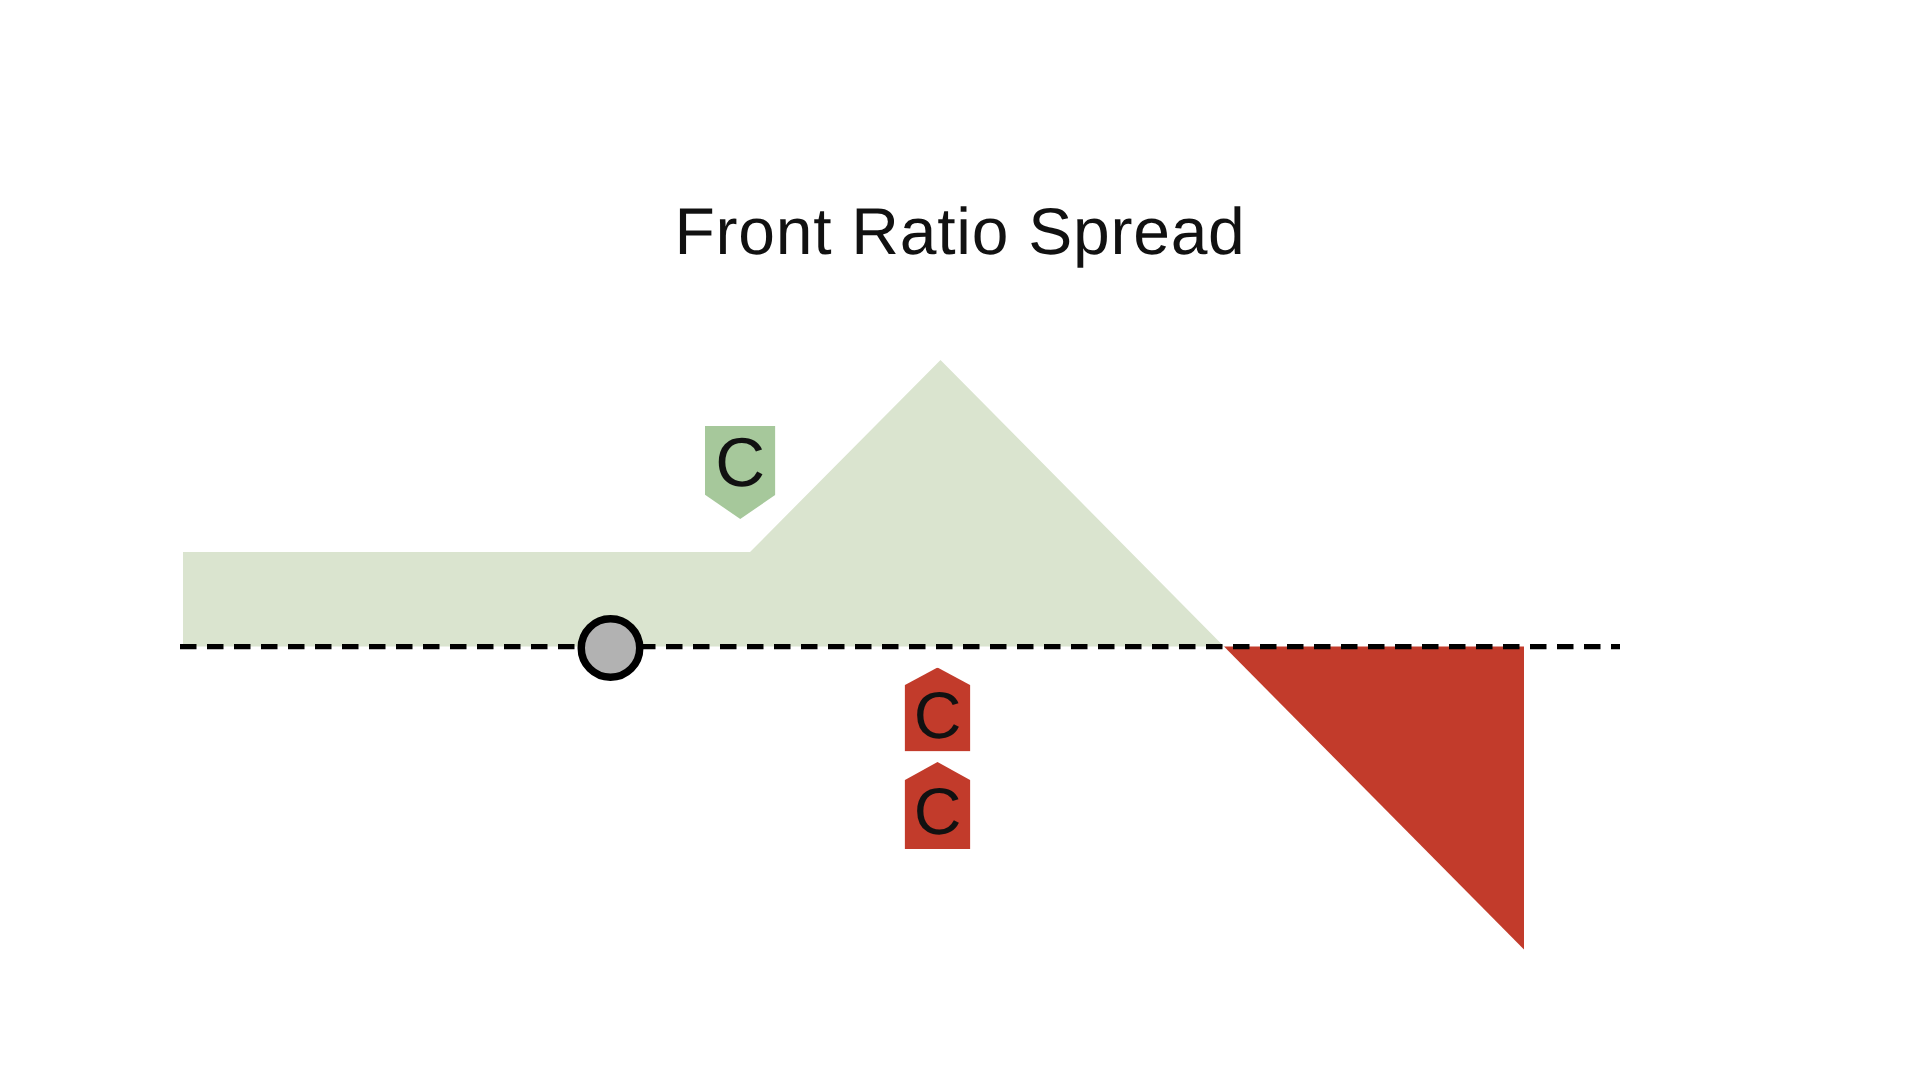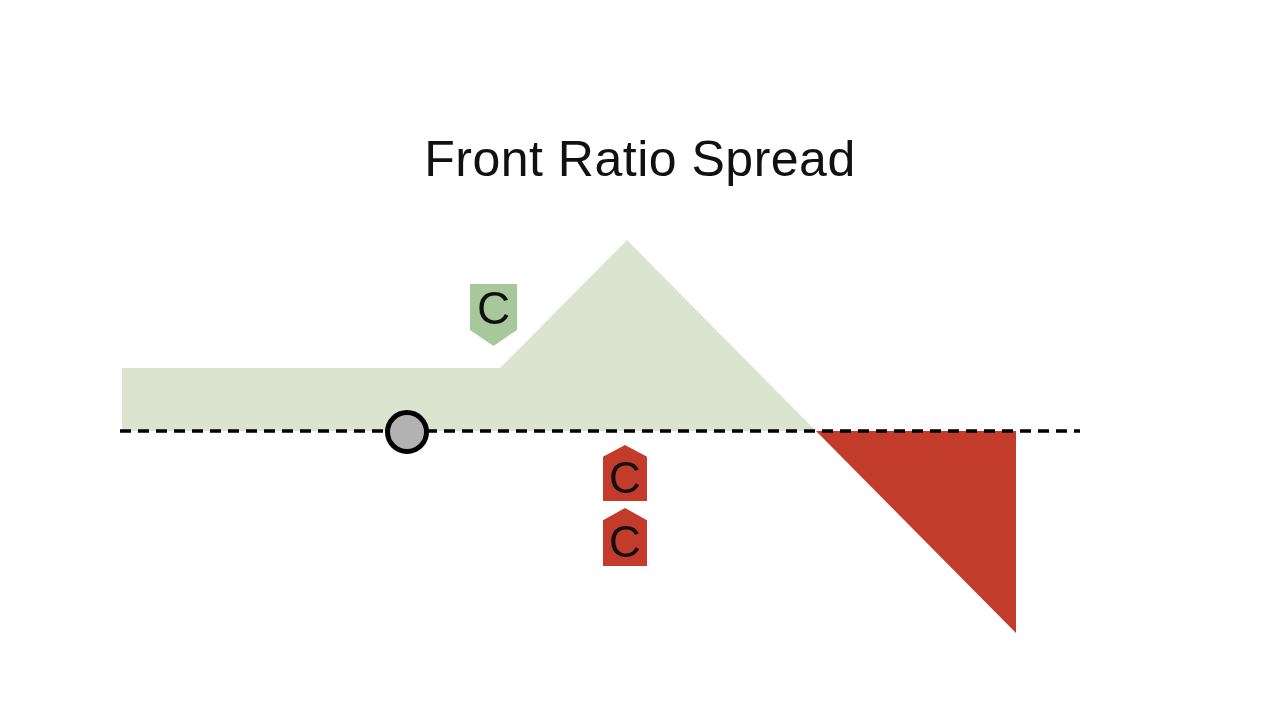--- a/index.html
+++ b/index.html
@@ -14,21 +14,21 @@
     height: 720px;
     background: #ffffff;
     overflow: hidden;
   }
   .title {
     position: absolute;
     top: 130px;
     left: 0;
     width: 100%;
     text-align: center;
-    font-size: 50px;
+    font-size: 44px;
     font-weight: 500;
     color: #111111;
     letter-spacing: 0.5px;
   }
   #chart-svg {
     position: absolute;
     left: 0;
     top: 0;
   }
   #badges {

